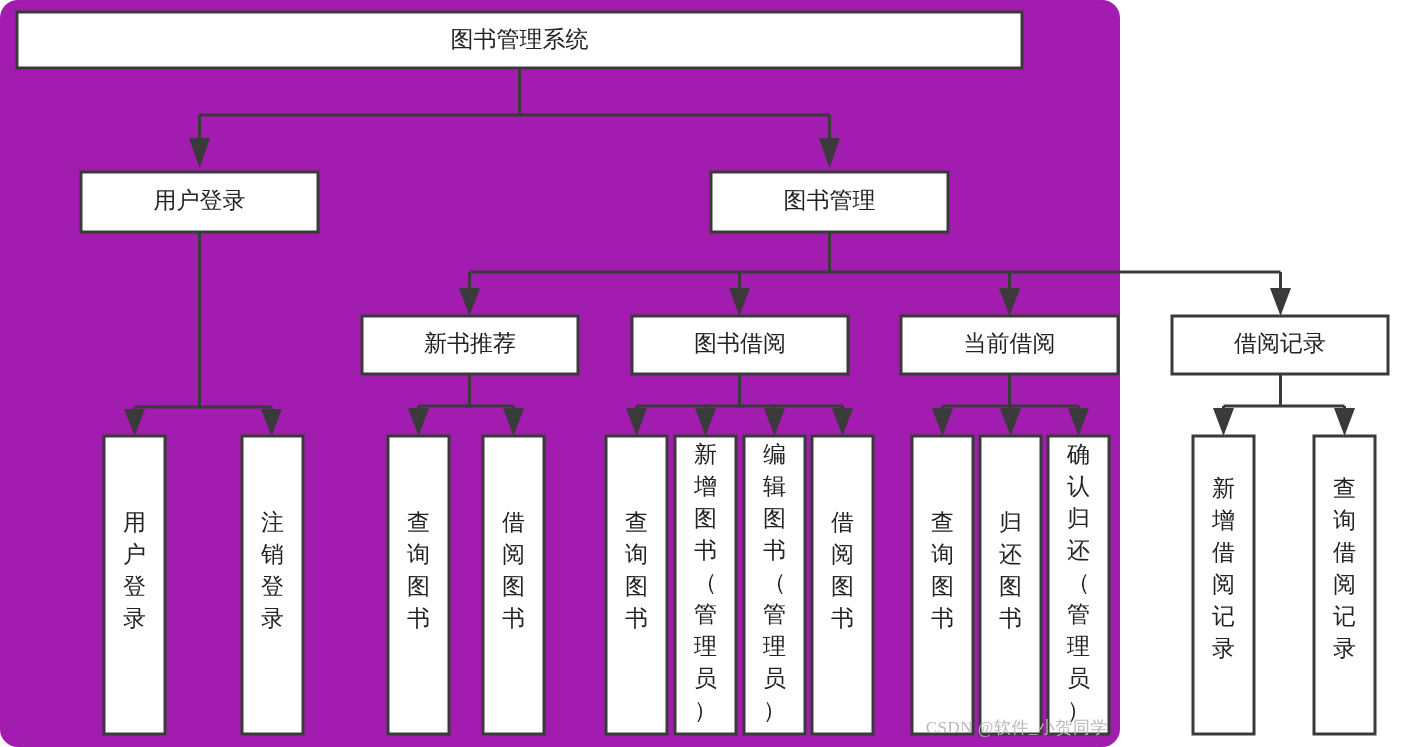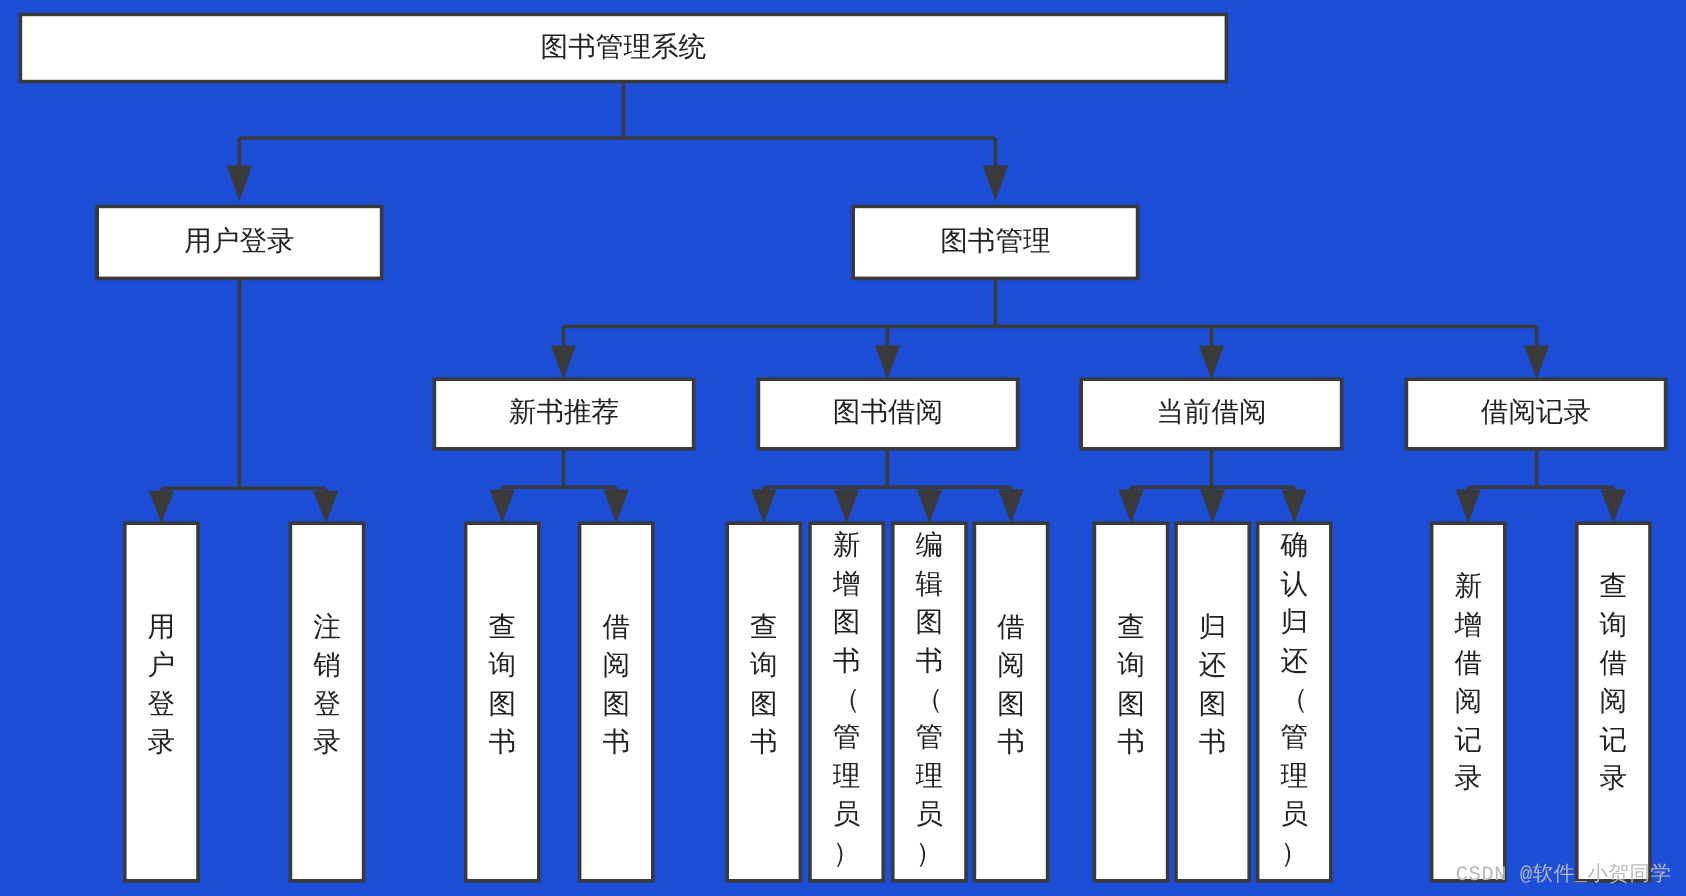--- a/index.html
+++ b/index.html
@@ -9,23 +9,24 @@
     background: #ffffff;
   }
   body {
     width: 1405px;
     height: 747px;
     font-family: "Liberation Sans", "DejaVu Sans", sans-serif;
     overflow: hidden;
   }
   #diagram-root {
     position: relative;
-    width: 1405px;
+    width: 1120px;
     height: 747px;
-    background: #1d4ed8;
+    background: #a21caf;
+    border-radius: 18px;
   }
   svg#tree-svg {
     position: absolute;
     top: 0;
     left: 0;
     width: 1405px;
     height: 747px;
     display: block;
   }
   .node-rect {
@@ -53,21 +54,21 @@
   .node-label-v {
     font-family: "Liberation Sans", "DejaVu Sans", sans-serif;
     font-size: 23px;
     fill: #222222;
     text-anchor: middle;
   }
   .watermark {
     position: absolute;
     right: 12px;
     bottom: 8px;
-    font-family: Liberation Mono, monospace;
+    font-family: Liberation Serif, serif;
     font-size: 17px;
     color: #b9b9b9;
     white-space: nowrap;
     letter-spacing: 0.5px;
     pointer-events: none;
   }
 </style>
 </head>
 <body>
 

